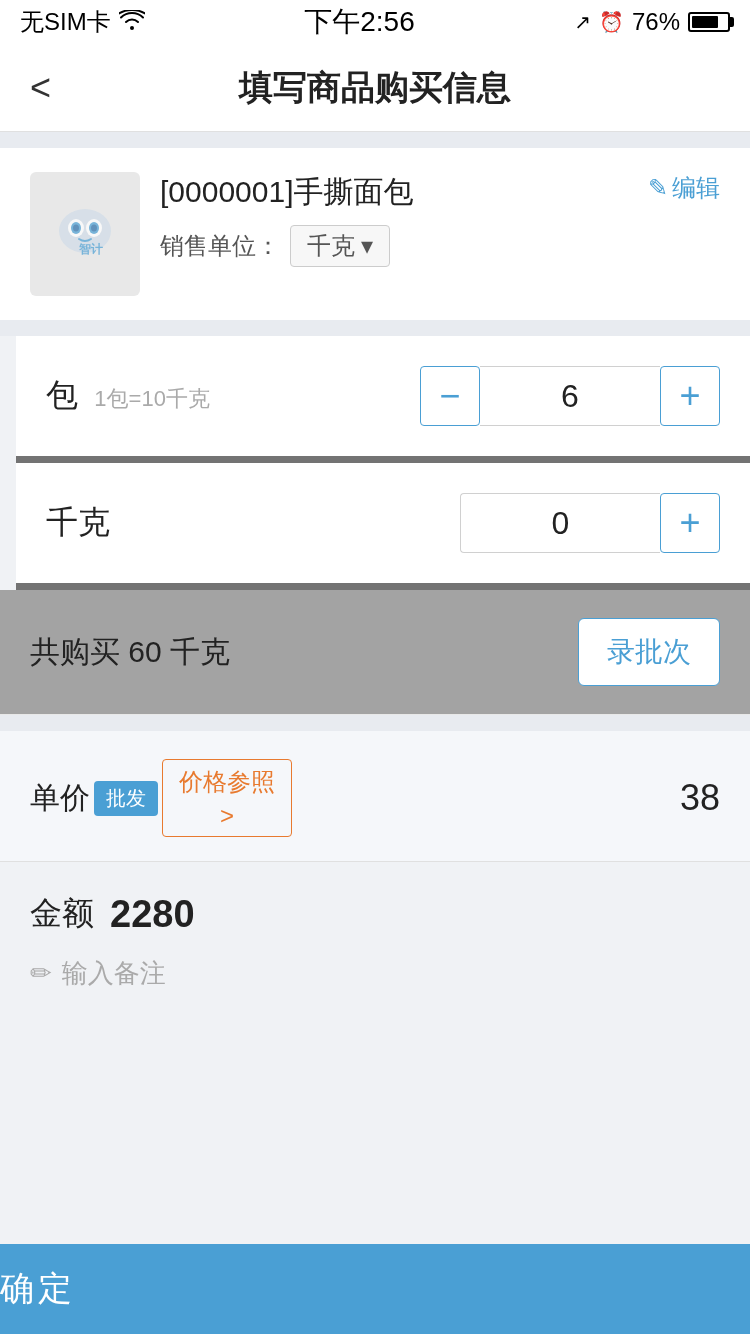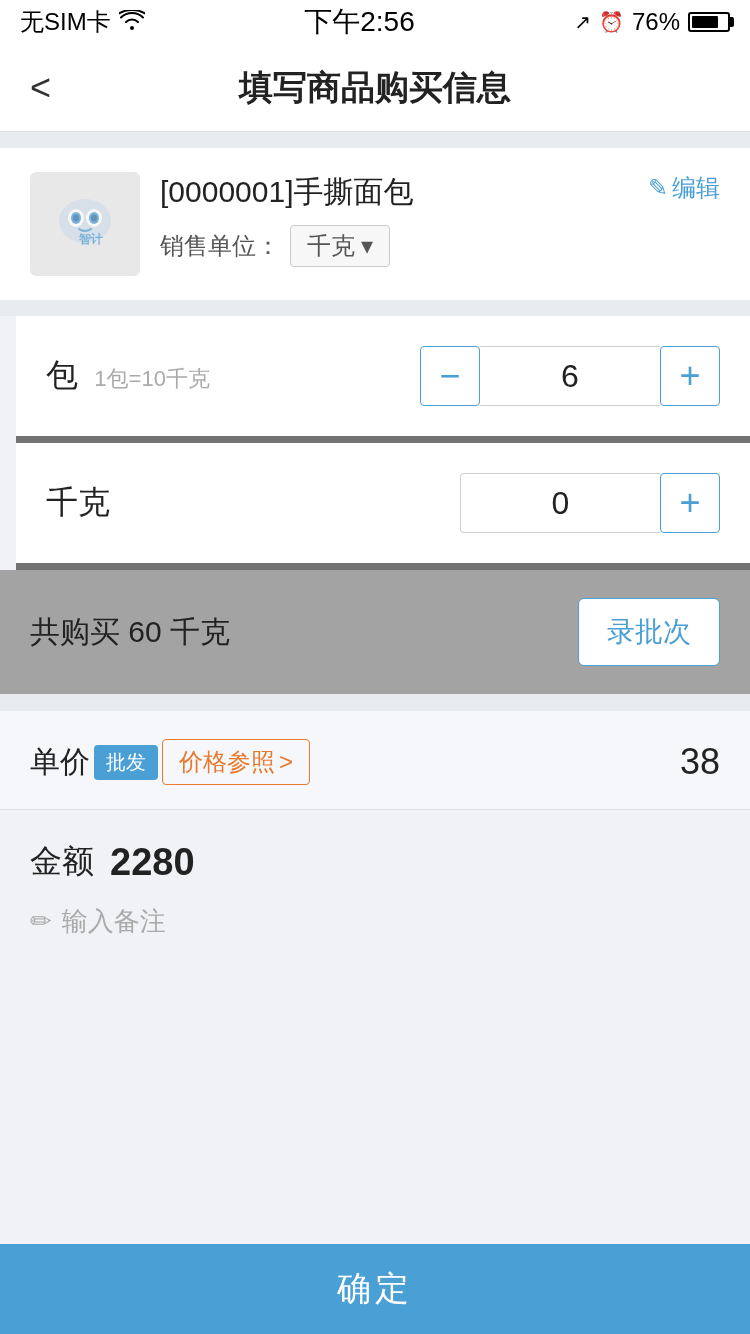--- a/index.html
+++ b/index.html
@@ -102,21 +102,21 @@
     
     .product-card {
       background: #fff;
       padding: 24px 30px;
       display: flex;
       align-items: flex-start;
       gap: 20px;
     }
     .product-image {
       width: 110px;
-      height: 104px;
+      height: 124px;
       background: #e8e8e8;
       border-radius: 6px;
       display: flex;
       align-items: center;
       justify-content: center;
       flex-shrink: 0;
     }
     .owl-icon {
       font-size: 48px;
       color: #4a9fd4;
@@ -273,20 +273,21 @@
     .price-ref-btn {
       border: 1px solid #e87a2f;
       color: #e87a2f;
       padding: 6px 16px;
       border-radius: 4px;
       font-size: 24px;
       display: flex;
       align-items: center;
       gap: 4px;
       cursor: pointer;
+      flex-direction: column;
     }
     .price-value {
       margin-left: auto;
       font-size: 36px;
       color: #222;
       font-weight: 500;
     }
 
     
     .amount-section {
@@ -326,21 +327,21 @@
     
     .bottom-bar {
       position: fixed;
       bottom: 0;
       left: 0;
       width: 750px;
       height: 90px;
       background: #4a9fd4;
       display: flex;
       align-items: center;
-      justify-content: center;
+      justify-content: flex-start;
       cursor: pointer;
     }
     .confirm-btn-text {
       font-size: 34px;
       color: #fff;
       font-weight: 500;
       letter-spacing: 4px;
     }
   </style>
 </head>

